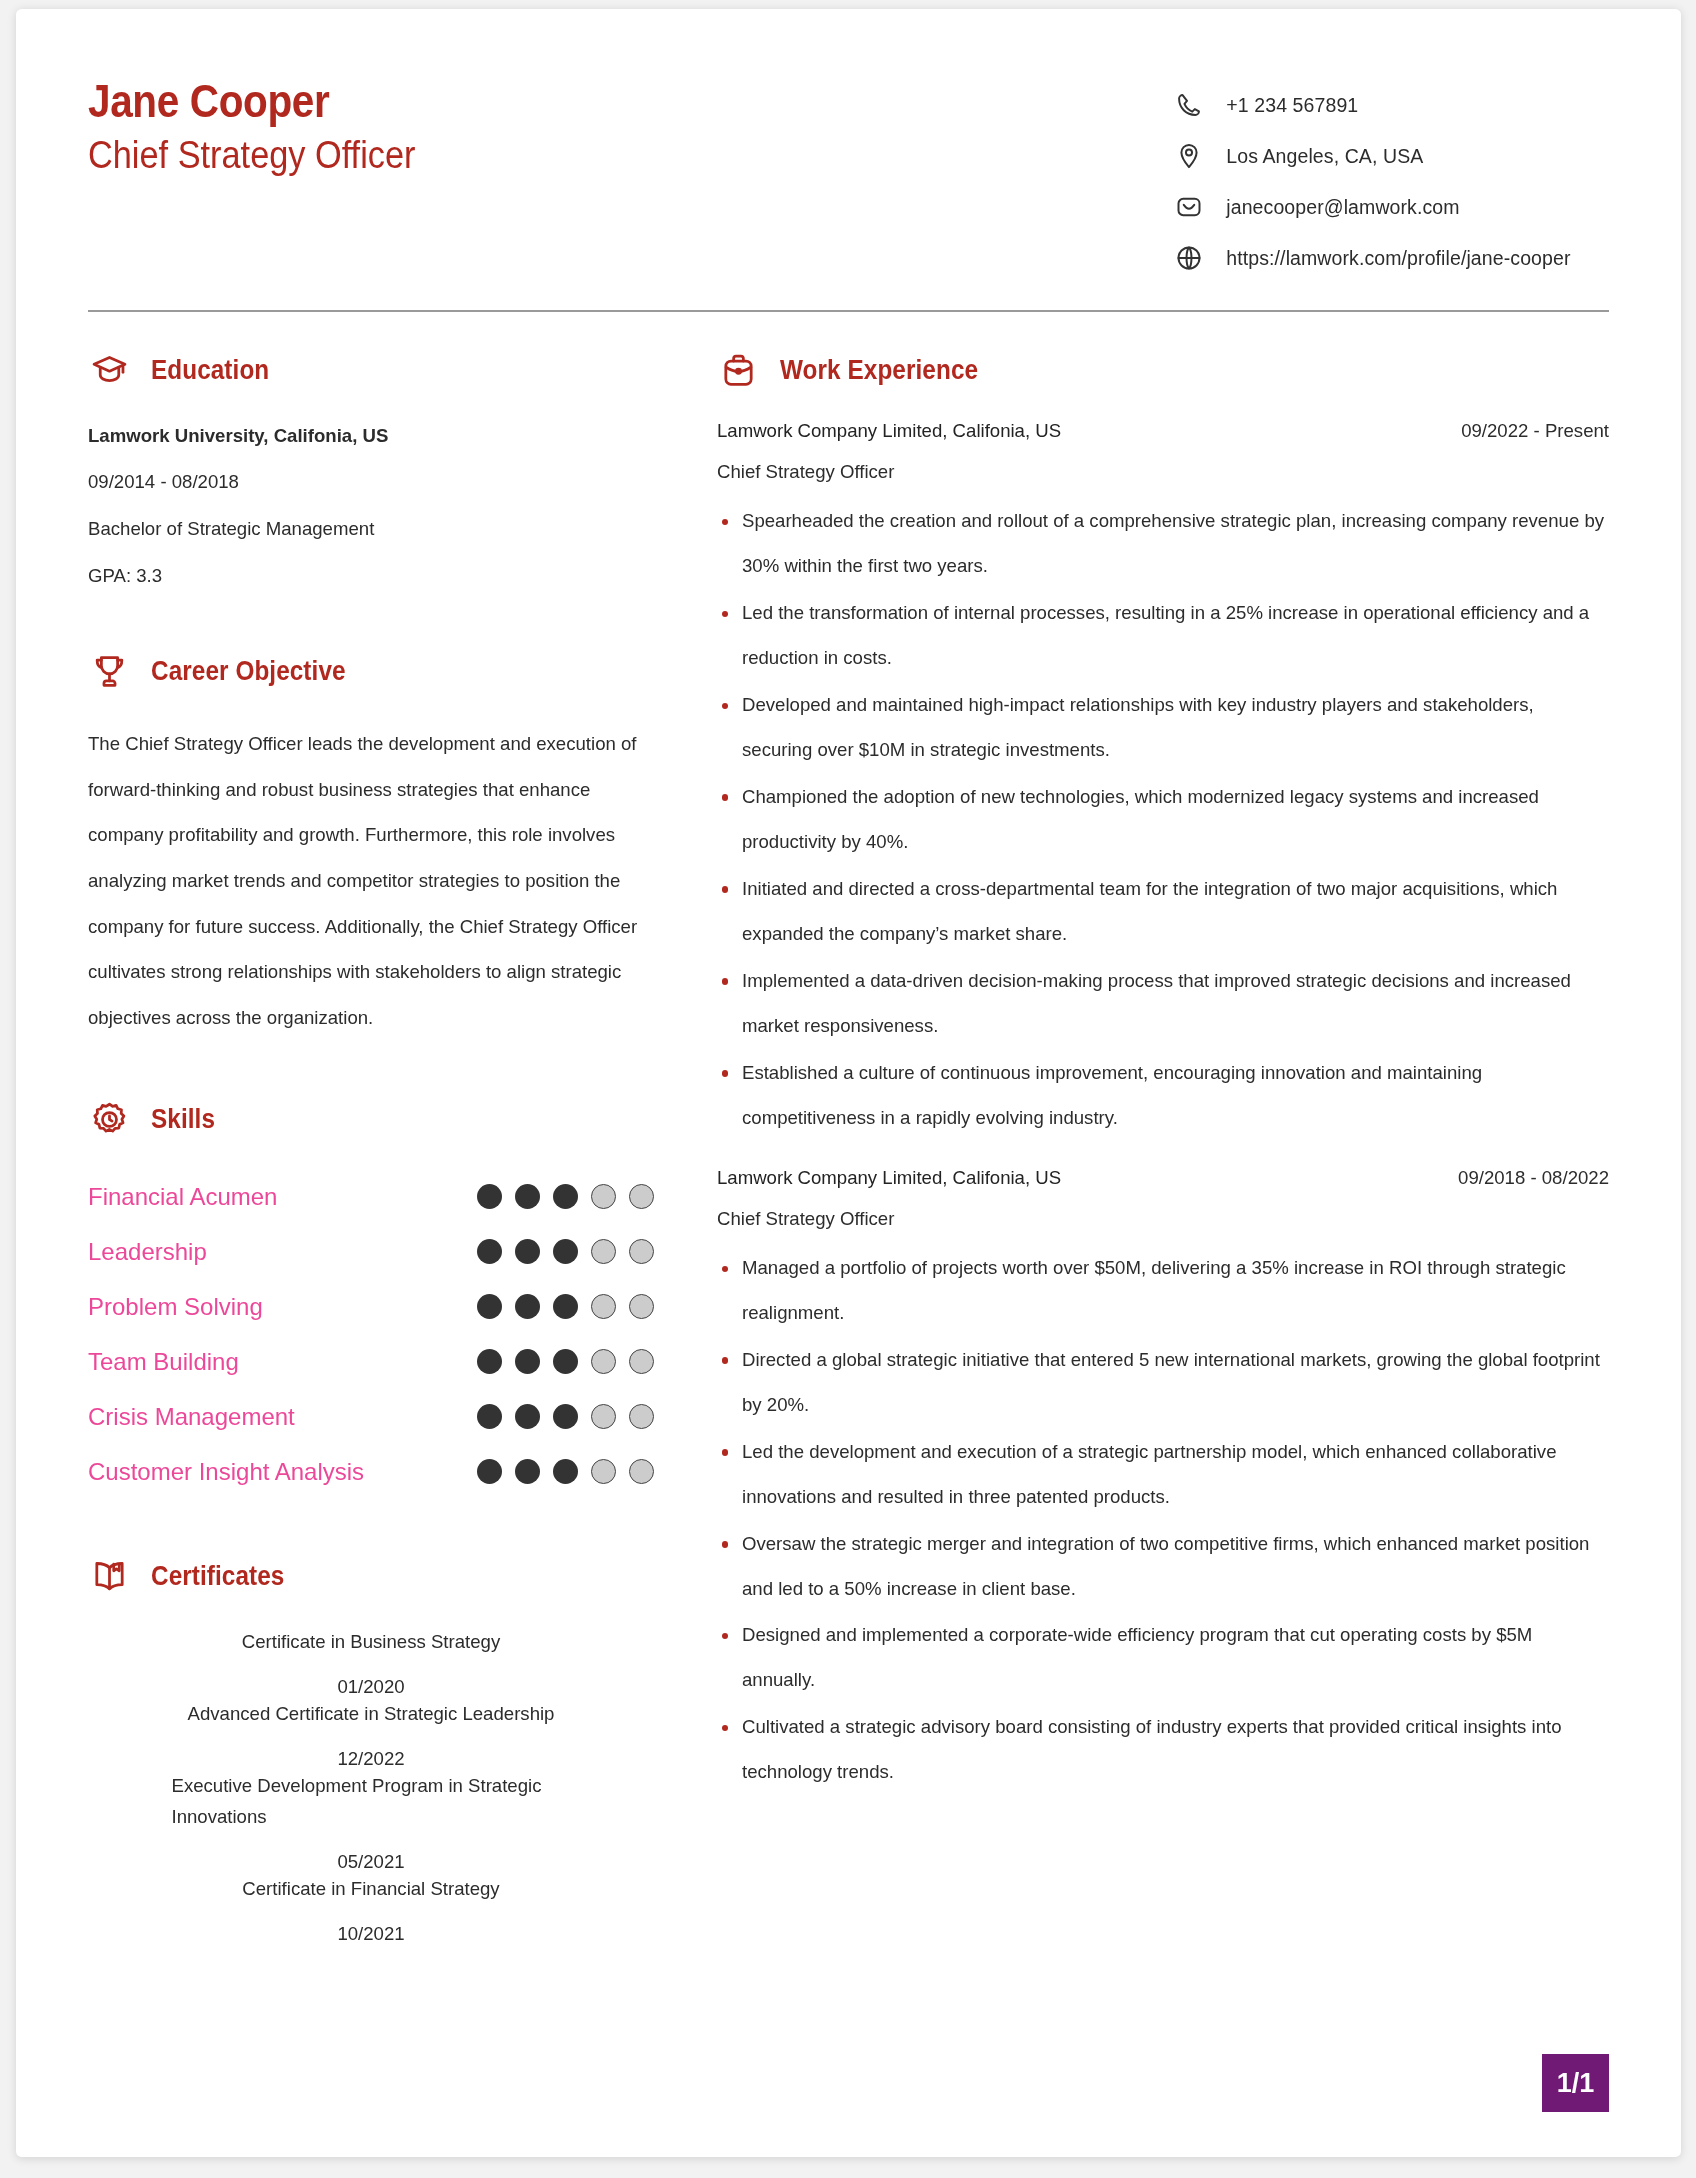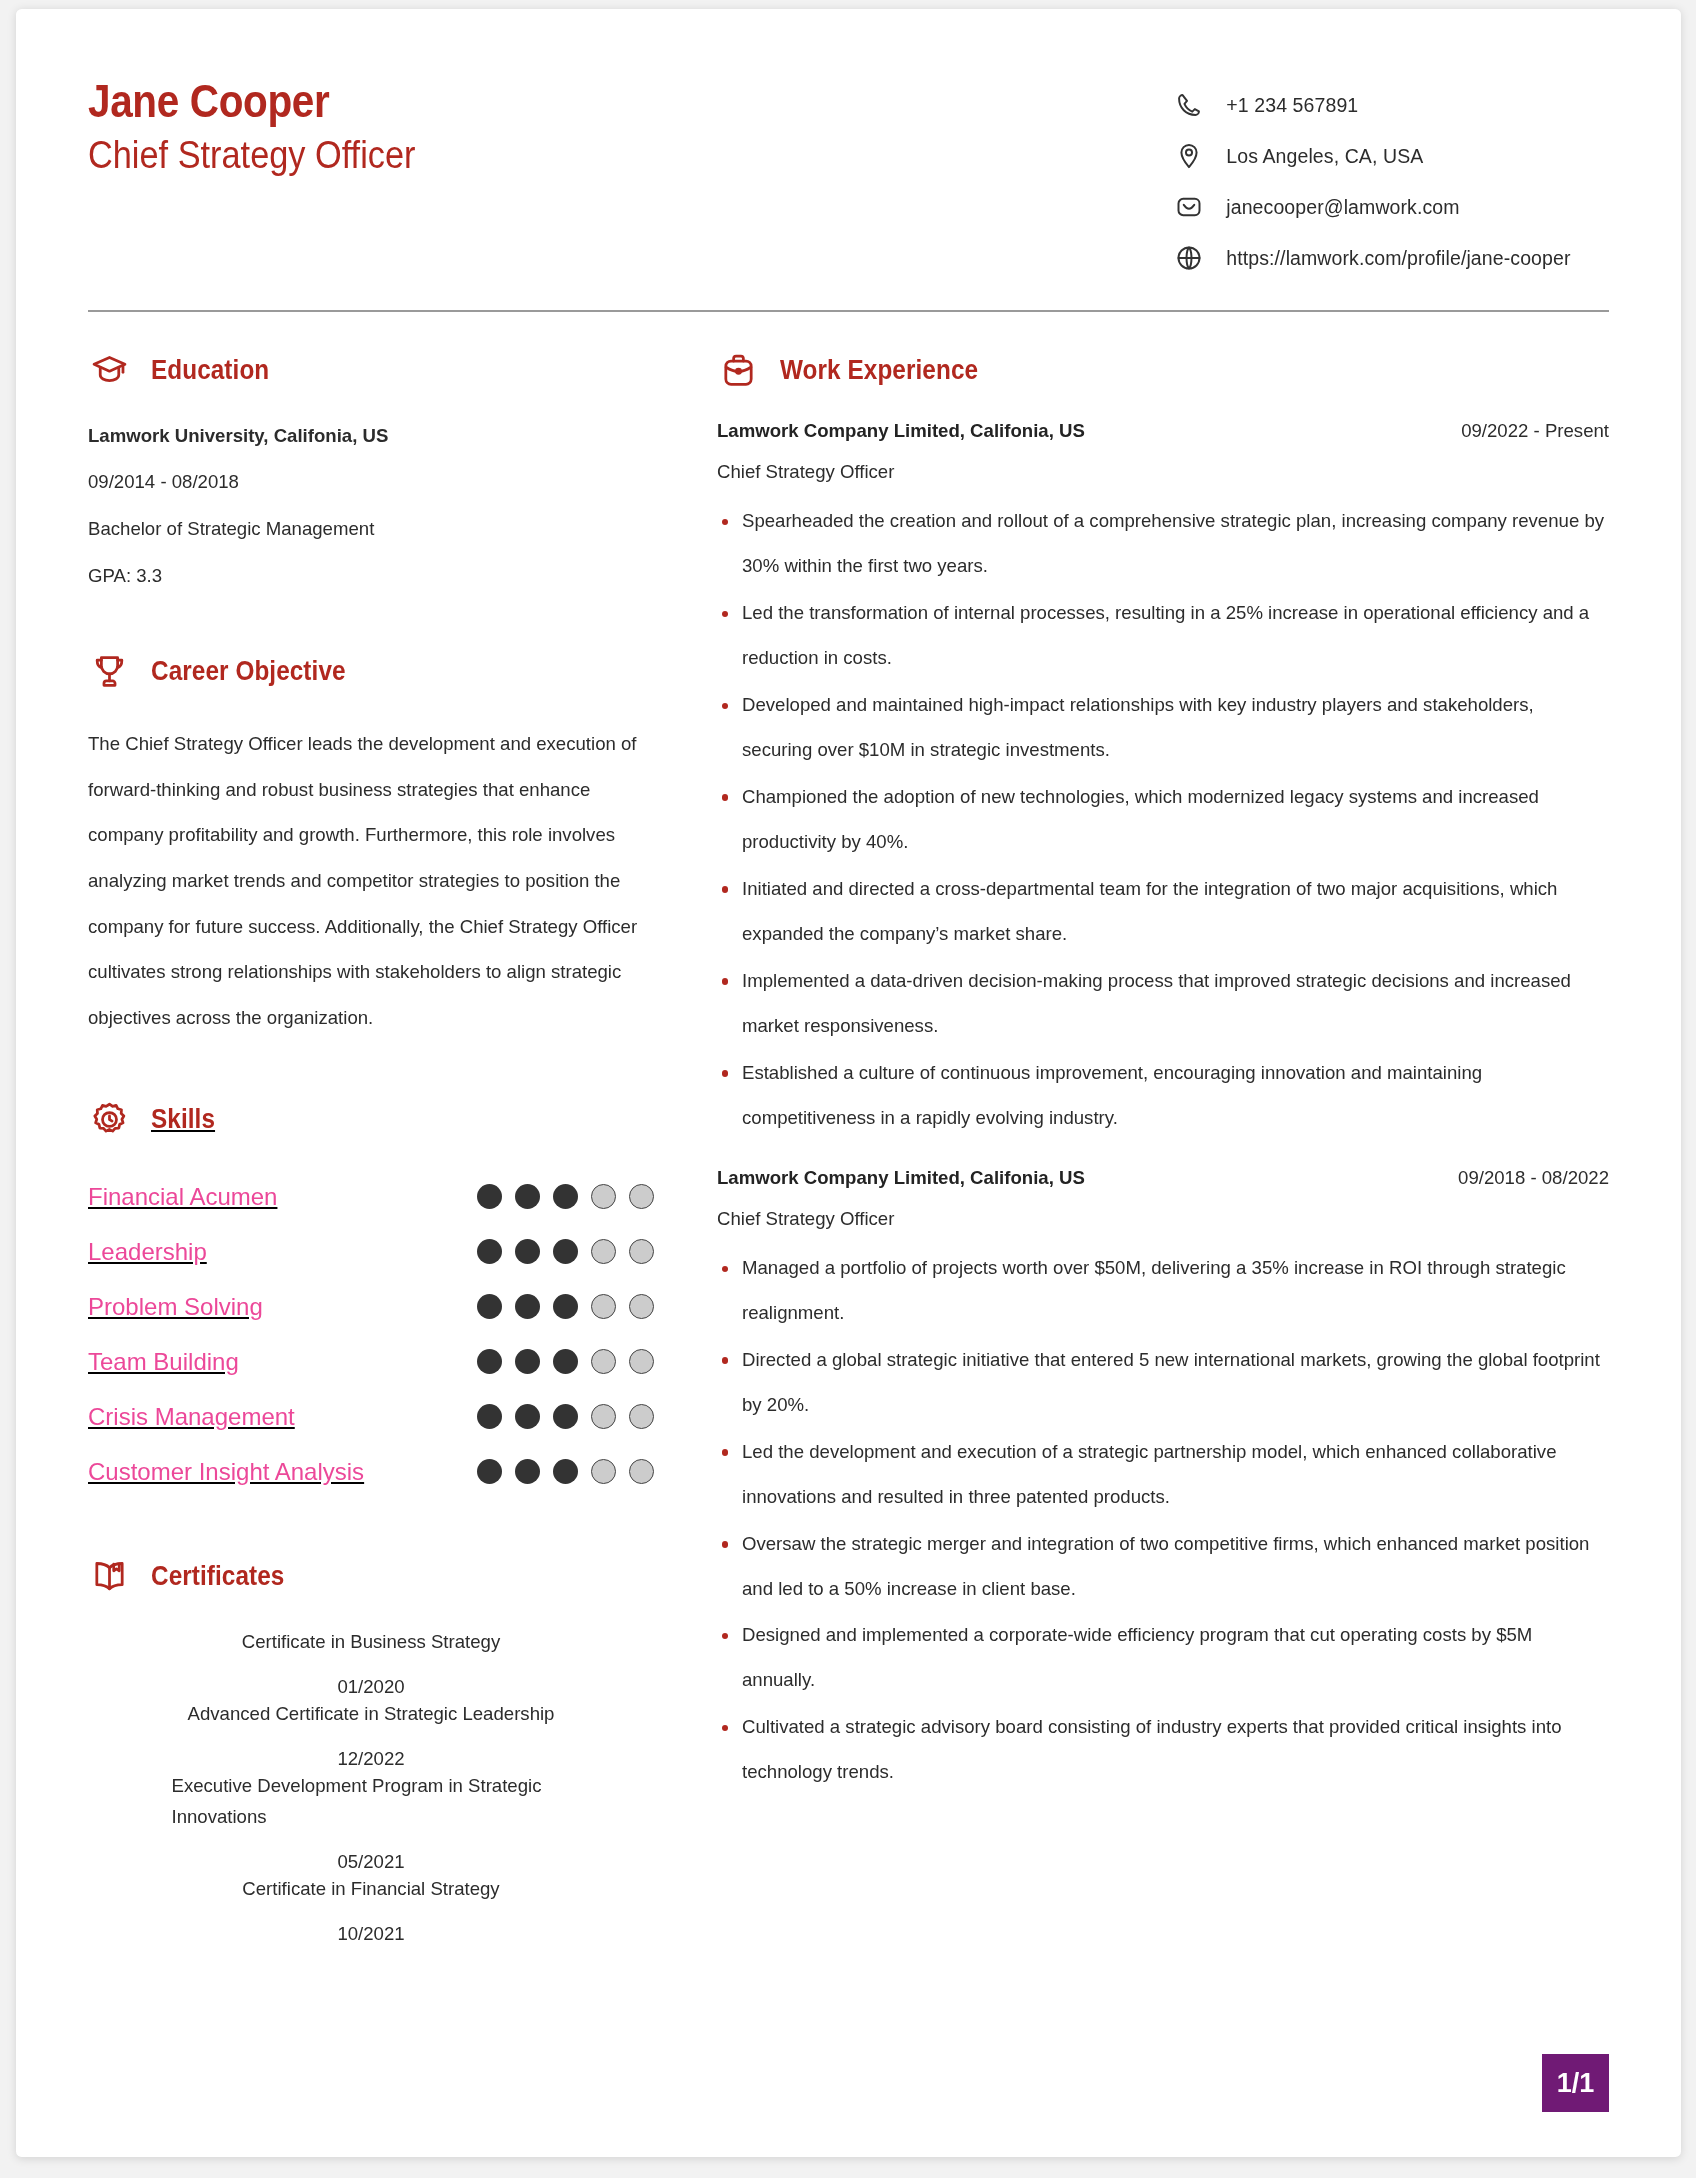--- a/index.html
+++ b/index.html
@@ -180,21 +180,21 @@
   
   .job { margin-bottom: 13px; }
   .job-head {
     display: flex;
     align-items: baseline;
     justify-content: space-between;
     margin-bottom: 19.5px;
   }
   .job-company {
     font-size: 18.6px;
-    font-weight: bold;
+    font-weight: normal;
     color: #232323;
   }
   .job-dates {
     font-size: 18.6px;
     color: #2c2c2c;
     white-space: nowrap;
   }
   .job-role {
     font-size: 18.6px;
     color: #2c2c2c;
@@ -326,21 +326,21 @@
                 <path d="M17 5 h2.6 c0 2.8-1.1 4.2-2.8 4.6"></path>
                 <path d="M12 13.5 v4.3"></path>
                 <path d="M8.6 20.5 h6.8 v-1.2 a1.5 1.5 0 0 0-1.5-1.5 h-3.8 a1.5 1.5 0 0 0-1.5 1.5 z"></path>
               </svg>
             </span>
             <span class="section-title">Career Objective</span>
           </div>
           <div class="objective-text">The Chief Strategy Officer leads the development and execution of forward-thinking and robust business strategies that enhance company profitability and growth. Furthermore, this role involves analyzing market trends and competitor strategies to position the company for future success. Additionally, the Chief Strategy Officer cultivates strong relationships with stakeholders to align strategic objectives across the organization.</div>
         </div>
 
-        <div class="section" style="margin-bottom:56px;text-decoration:underline;">
+        <div class="section" style="margin-bottom:56px;">
           <div class="section-head">
             <span class="section-ico">
               <svg width="39" height="39" viewBox="0 0 24 24" fill="none" stroke="#b1281f" stroke-width="1.7" stroke-linecap="round" stroke-linejoin="round">
                 <path d="M12 2.6 l1.9 1.35 2.2-.6 1.05 2.05 2.2.6 -.15 2.3 1.65 1.6 -1.2 1.95 .7 2.2 -2.1 .95 -.5 2.25 -2.3 .15 -1.5 1.75 -2.05-1.05 -2.05 1.05 -1.5-1.75 -2.3-.15 -.5-2.25 -2.1-.95 .7-2.2 -1.2-1.95 1.65-1.6 -.15-2.3 2.2-.6 1.05-2.05 2.2 .6 z"></path>
                 <circle cx="12" cy="12" r="4.3"></circle>
                 <path d="M12 9.8 v2.2 l1.6 1"></path>
               </svg>
             </span>
             <span class="section-title">Skills</span>
           </div>

